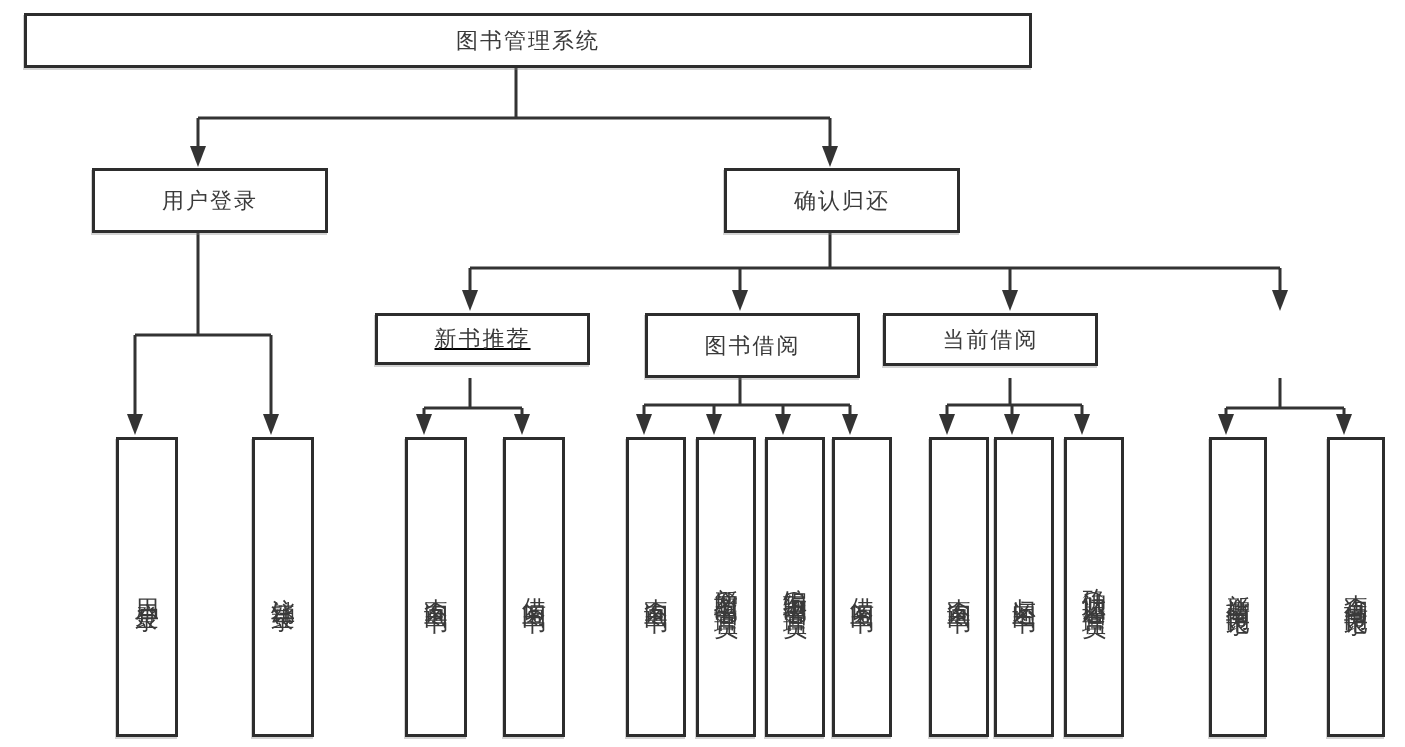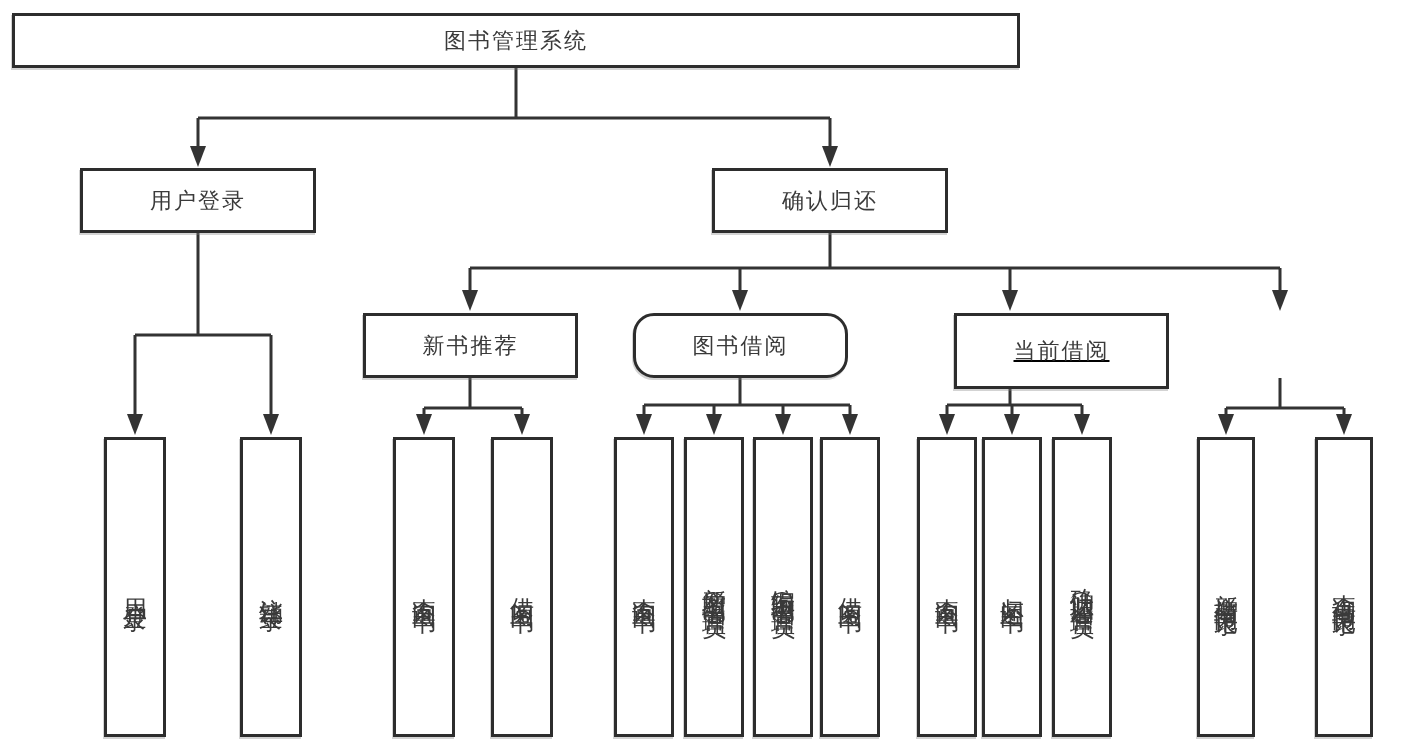--- a/index.html
+++ b/index.html
@@ -14,20 +14,21 @@
   .wires { position: absolute; left: 0; top: 0; }
   .box {
     position: absolute;
     box-sizing: border-box;
     background: #ffffff;
     border: 3px solid #2d2d2d;
     display: flex;
     align-items: center;
     justify-content: center;
     box-shadow: -1px 2px 0 rgba(130,130,130,0.35);
+    margin-left: 12px;
   }
   .h-label {
     font-size: 22px;
     color: #3a3a3a;
     letter-spacing: 2px;
     white-space: nowrap;
   }
   .v-label {
     writing-mode: vertical-rl;
     text-orientation: mixed;
@@ -89,27 +90,27 @@
     <span class="h-label">图书管理系统</span>
   </div>
 
   <div class="box" style="left:80px; top:168px; width:236px; height:65px;">
     <span class="h-label">用户登录</span>
   </div>
   <div class="box" style="left:712px; top:168px; width:236px; height:65px;">
     <span class="h-label">确认归还</span>
   </div>
 
-  <div class="box" style="left:363px; top:313px; width:215px; height:65px;">
+  <div class="box" style="left:363px; top:313px; width:215px; height:52px;text-decoration:underline;">
     <span class="h-label">新书推荐</span>
   </div>
-  <div class="box" style="left:633px; top:313px; width:215px; height:65px;border-radius:21px;">
+  <div class="box" style="left:633px; top:313px; width:215px; height:65px;">
     <span class="h-label">图书借阅</span>
   </div>
-  <div class="box" style="left:954px; top:313px; width:215px; height:76px;text-decoration:underline;">
+  <div class="box" style="left:871px; top:313px; width:215px; height:53px;">
     <span class="h-label">当前借阅</span>
   </div>
 
   <div class="box" style="left:104px; top:437px; width:62px; height:300px;">
     <span class="v-label">用户登录</span>
   </div>
   <div class="box" style="left:240px; top:437px; width:62px; height:300px;">
     <span class="v-label">注销登录</span>
   </div>
 

